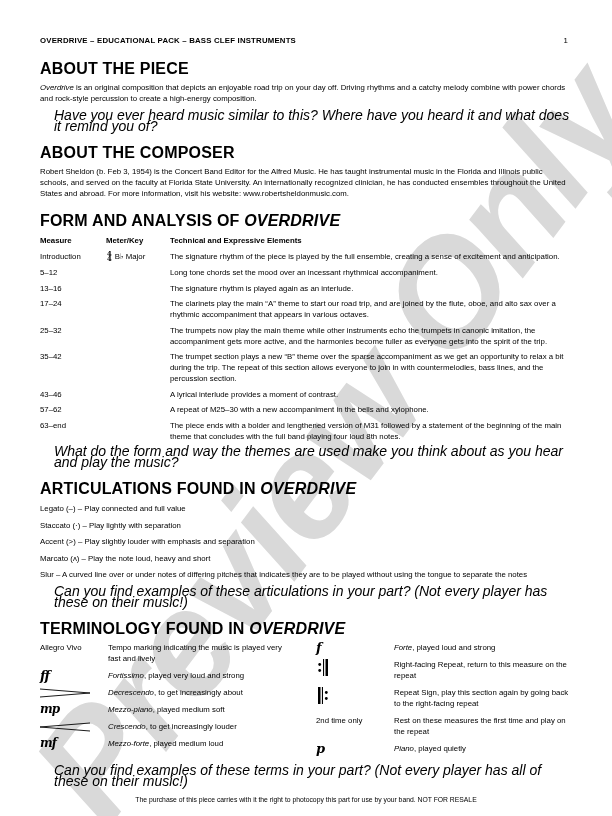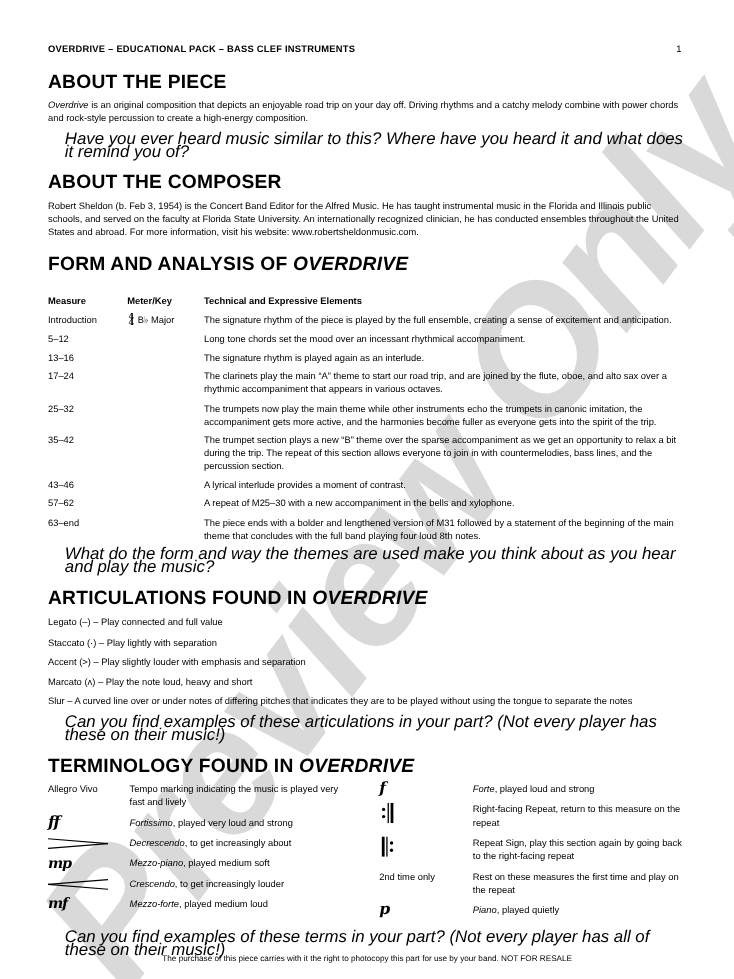--- a/index.html
+++ b/index.html
@@ -36,21 +36,21 @@
   .hdr-row .pgnum { font-weight: normal; margin-right: 4px; }
 
   h2 { font-size: 16px; font-weight: bold; letter-spacing: 0.2px; margin: 12px 0 4px 0; }
   h2.first { margin-top: 15px; }
   h2 i { font-style: italic; }
 
   .body-p { font-size: 7.8px; line-height: 11px; margin-top: 2px; }
   .question { font-size: 14px; line-height: 11px; font-style: italic; margin: 6px 0 0 14px; }
 
   
-  .tbl { margin-top: 16px; }
+  .tbl { margin-top: 6px; }
   .tbl-hdr { display: grid; grid-template-columns: 66px 64px 1fr; font-size: 7.8px;
              font-weight: bold; margin-bottom: 6px; }
   .tbl-row { display: grid; grid-template-columns: 66px 64px 1fr; font-size: 7.8px;
              line-height: 11px; margin-bottom: 4.5px; }
   .meter-cell { display: flex; align-items: flex-start; }
   .timesig { display: inline-flex; flex-direction: column; align-items: center;
              font-family: "DejaVu Serif", serif; font-weight: bold; font-size: 6.8px;
              line-height: 5.6px; margin: 0 3px 0 1px; padding-top: 0.5px; }
 
   

